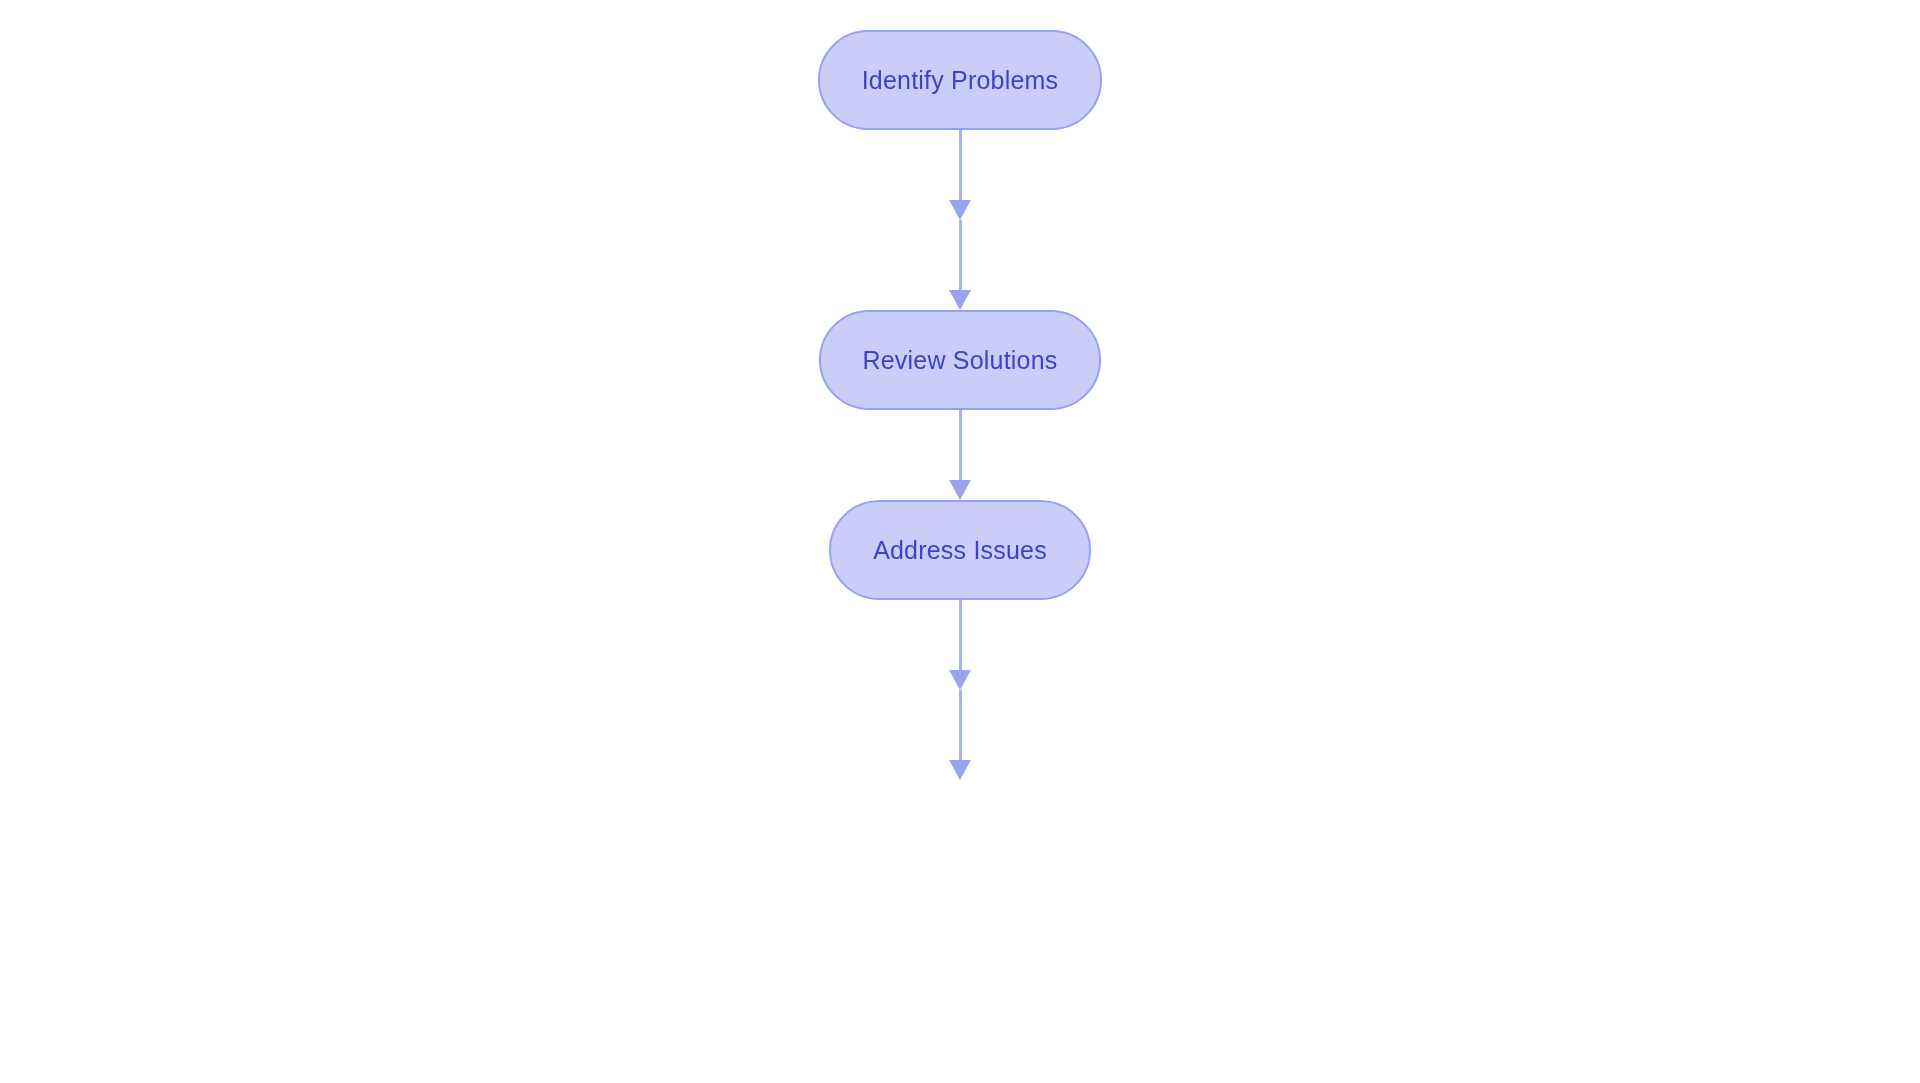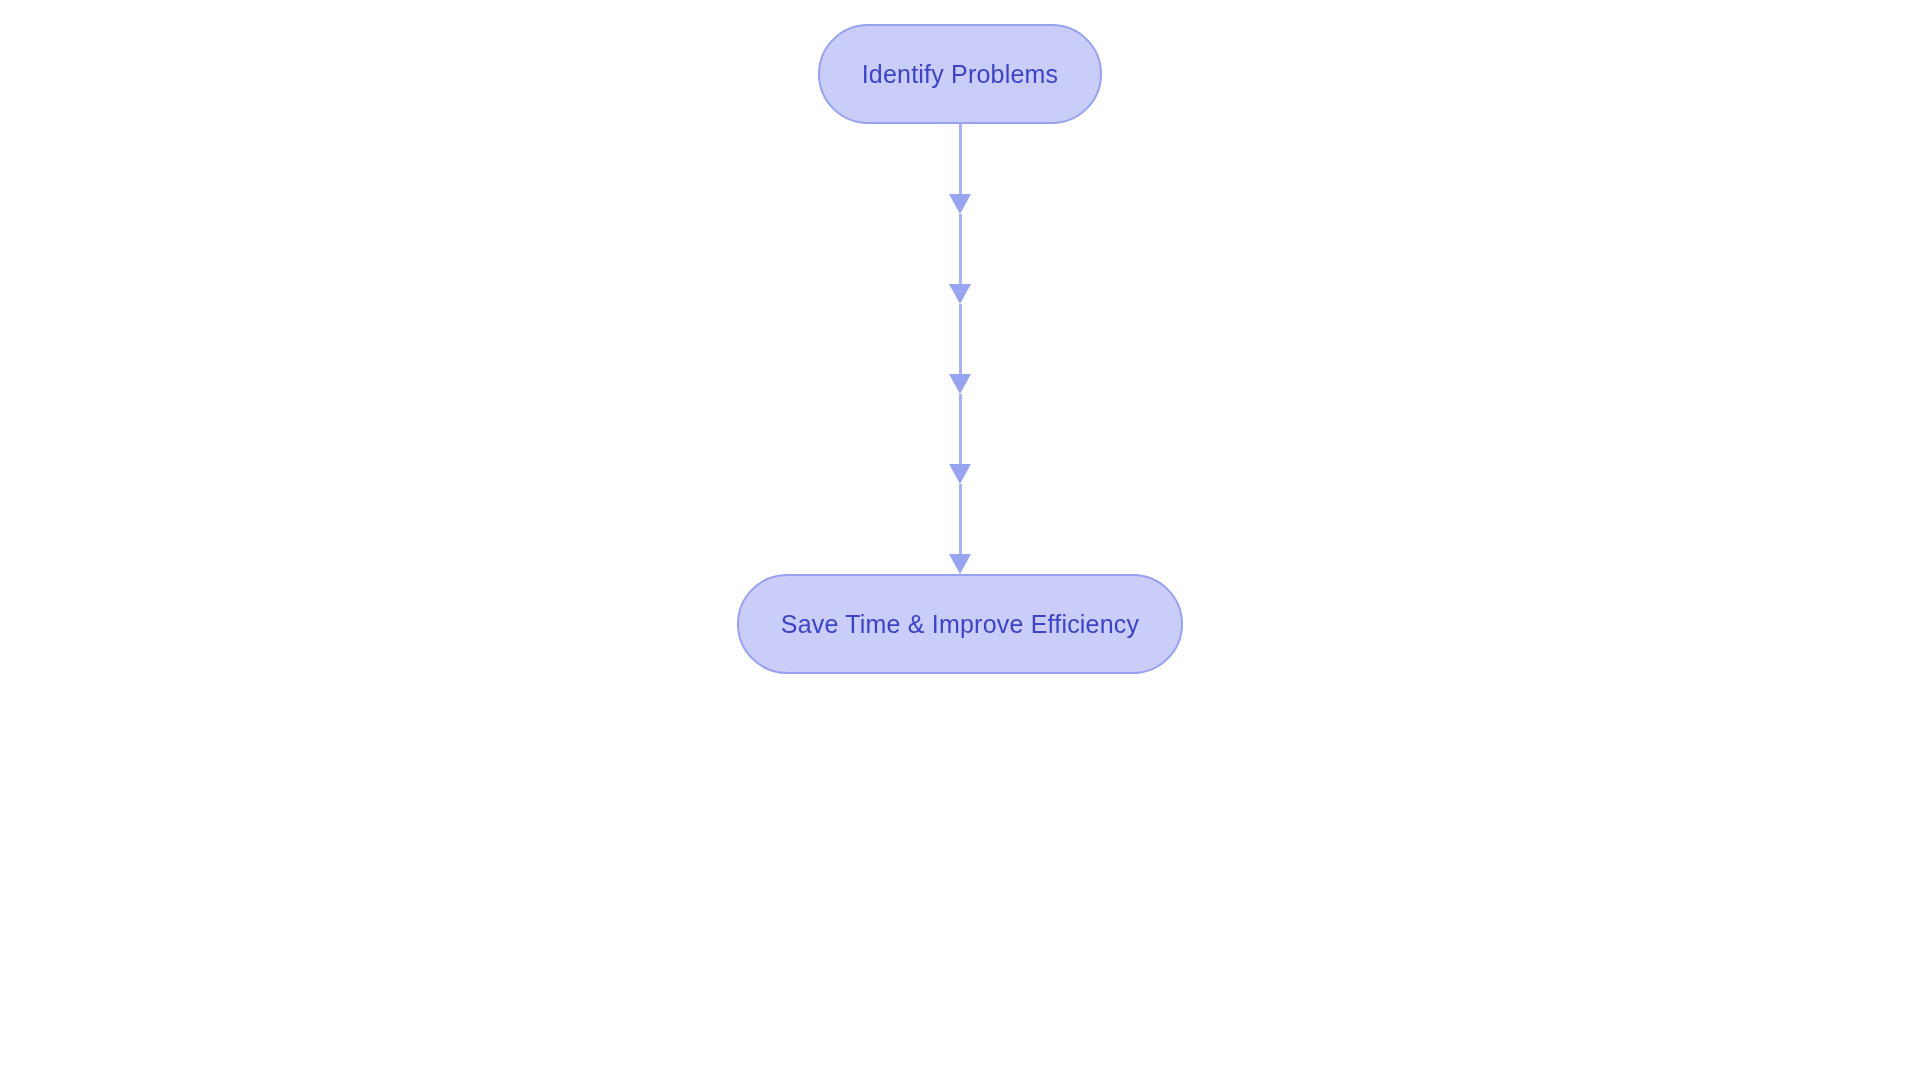--- a/index.html
+++ b/index.html
@@ -17,21 +17,21 @@
     background: var(--bg);
     font-family: "Liberation Sans", "DejaVu Sans", sans-serif;
     overflow: hidden;
   }
   .canvas {
     width: 1920px;
     height: 1083px;
     display: flex;
     flex-direction: column;
     align-items: center;
-    padding-top: 24px;
+    padding-top: 30px;
   }
   .node {
     height: 100px;
     border-radius: 50px;
     background: var(--node-fill);
     border: 2px solid var(--node-border);
     display: flex;
     align-items: center;
     justify-content: center;
     padding: 0 42px;
@@ -77,35 +77,38 @@
     <div class="arrow-line"></div>
     <div class="arrow-head"></div>
   </div>
 
 
   <div class="arrow">
     <div class="arrow-line"></div>
     <div class="arrow-head"></div>
   </div>
 
+  <div class="node">
+    <span class="node-label">Review Solutions</span>
+  </div>
+
+  <div class="arrow">
+    <div class="arrow-line"></div>
+    <div class="arrow-head"></div>
+  </div>
+
+  <div class="node">
+    <span class="node-label">Address Issues</span>
+  </div>
 
   <div class="arrow">
     <div class="arrow-line"></div>
     <div class="arrow-head"></div>
   </div>
 
 
   <div class="arrow">
     <div class="arrow-line"></div>
     <div class="arrow-head"></div>
   </div>
 
 
-  <div class="arrow">
-    <div class="arrow-line"></div>
-    <div class="arrow-head"></div>
-  </div>
-
-  <div class="node">
-    <span class="node-label">Save Time &amp; Improve Efficiency</span>
-  </div>
-
 </div>
 
 </body></html>

